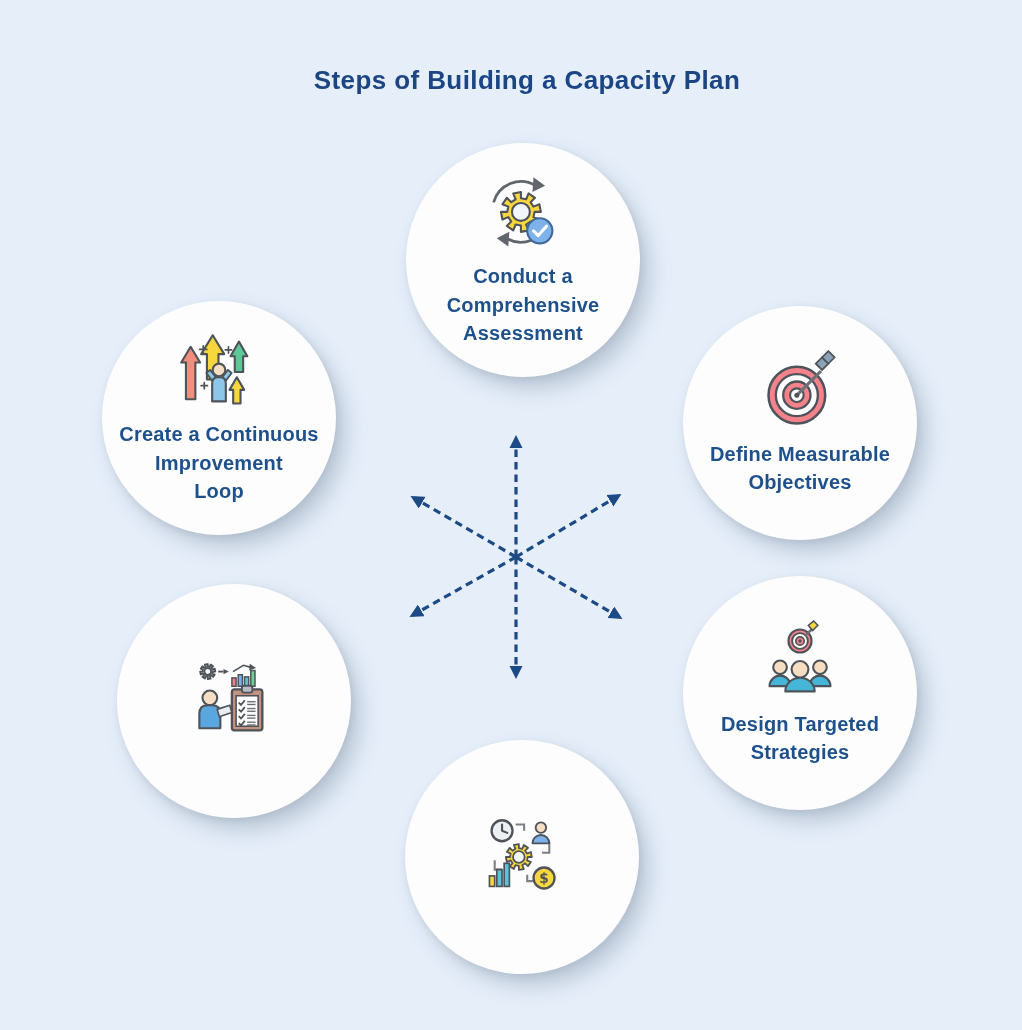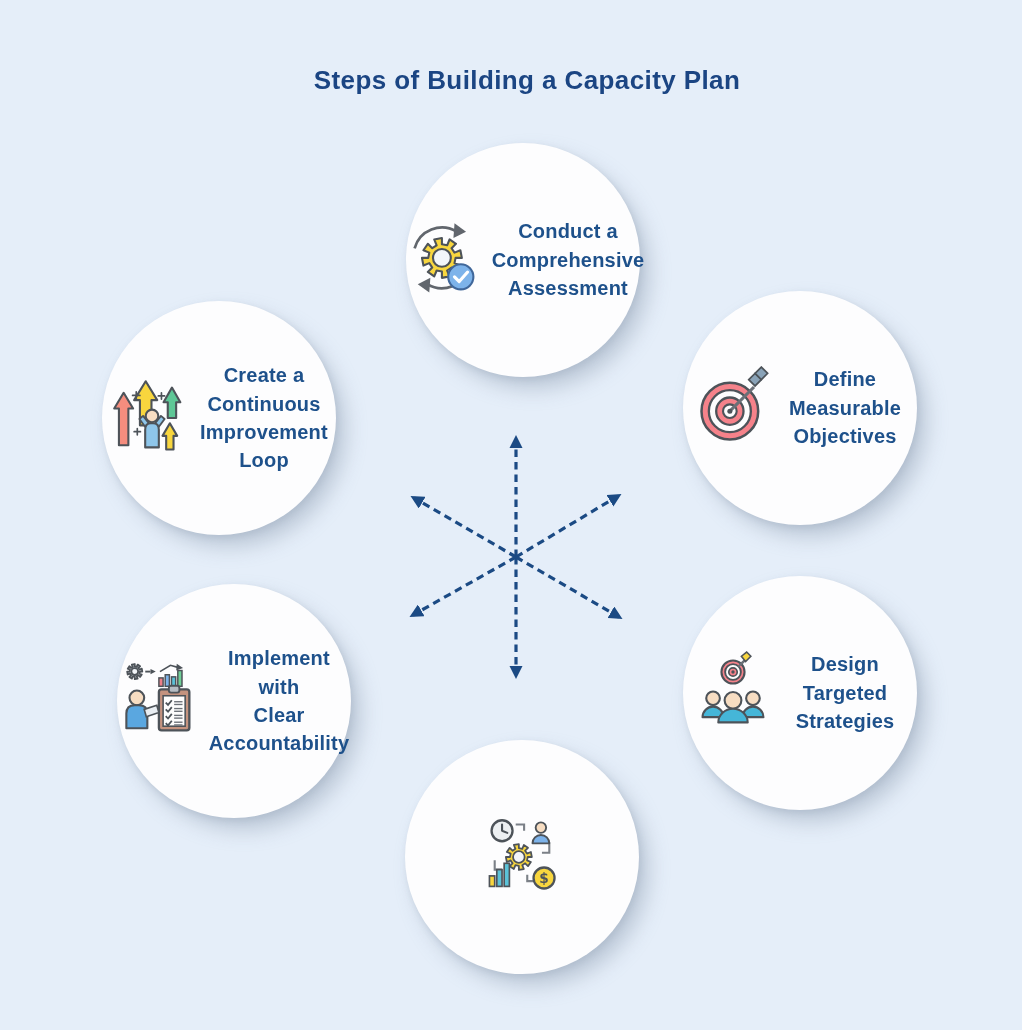--- a/index.html
+++ b/index.html
@@ -13,32 +13,32 @@
   .title {
     position: absolute; left: 0; top: 49px; width: 100%; margin: 16px;
     text-align: center;
     font-size: 26px; font-weight: 700; letter-spacing: .4px;
     color: var(--title-text, #1b4583);
   }
   .circle {
     position: absolute; width: 234px; height: 234px; border-radius: 50%;
     background: var(--circle-fill, #fdfdfe);
     box-shadow: 10px 12px 20px rgba(140,155,175,.45), 2px 3px 6px rgba(140,155,175,.25);
-    display: flex; flex-direction: row; align-items: center; justify-content: center;
+    display: flex; flex-direction: column; align-items: center; justify-content: center;
     gap: 6px; padding: 8px;
   }
   .icon { width: 84px; height: 84px; flex: 0 0 auto; }
   .icon svg { width: 100%; height: 100%; display: block; }
   .label {
     font-size: 20px; font-weight: 700; line-height: 1.42; letter-spacing: .2px;
     color: var(--label-text, #1e518b);
     text-align: center; white-space: pre-line;
   }
   #c-assessment     { left: 406px; top: 143px; }
-  #c-objectives     { left: 683px; top: 291px; }
+  #c-objectives     { left: 683px; top: 306px; }
   #c-strategies     { left: 683px; top: 576px; }
   #c-resources      { left: 405px; top: 740px; }
   #c-accountability { left: 117px; top: 584px; }
   #c-improvement    { left: 102px; top: 301px; }
   .arrows { position: absolute; left: 398px; top: 425px; width: 236px; height: 264px; }
 </style>
 </head>
 <body>
 
 <div class="diagram">
@@ -174,23 +174,20 @@
           <line x1="52.5" y1="56.3" x2="60.5" y2="56.3" stroke="#6b7077" stroke-width="1.3"></line>
           <path d="M44.5 61 l2.2 2.2 l3.6 -4.4" stroke="#4d5359" stroke-width="1.7"></path>
           <line x1="52.5" y1="60.2" x2="60.5" y2="60.2" stroke="#6b7077" stroke-width="1.3"></line>
           <line x1="52.5" y1="62.8" x2="60.5" y2="62.8" stroke="#6b7077" stroke-width="1.3"></line>
         </g>
         <circle cx="17" cy="37" r="7" fill="#f7ddc2" stroke="#4d5359" stroke-width="2"></circle>
         <path d="M7 66 L7 52 Q7 44 15 44 L19 44 Q27 44 27 52 L27 66 Z" fill="#5aa7e0" stroke="#4d5359" stroke-width="2" stroke-linejoin="round"></path>
         <polygon points="24,48 36,44 38,51 26,55" fill="#e8edf2" stroke="#4d5359" stroke-width="1.6"></polygon>
       </svg>
     </div>
-    <div class="label">Implement with
-Clear
-Accountability</div>
   </div>
 
   <div class="circle" id="c-improvement">
     <div class="icon">
       <svg viewBox="0 0 80 80">
         <polygon points="13,16 22,31 17.5,31 17.5,66 8.5,66 8.5,31 4,31" fill="#f58d7e" stroke="#4d5359" stroke-width="2" stroke-linejoin="round"></polygon>
         <polygon points="34,5 45,23 39.5,23 39.5,47 28.5,47 28.5,23 23,23" fill="#f8d63e" stroke="#4d5359" stroke-width="2" stroke-linejoin="round"></polygon>
         <polygon points="59,11 67,25 63,25 63,40 55,40 55,25 51,25" fill="#5ec796" stroke="#4d5359" stroke-width="2" stroke-linejoin="round"></polygon>
         <polygon points="57,45 64,57 60.5,57 60.5,70 53.5,70 53.5,57 50,57" fill="#f8d63e" stroke="#4d5359" stroke-width="2" stroke-linejoin="round"></polygon>
         <path d="M25 15 v7 M21.5 18.5 h7" stroke="#4d5359" stroke-width="1.6" stroke-linecap="round"></path>

